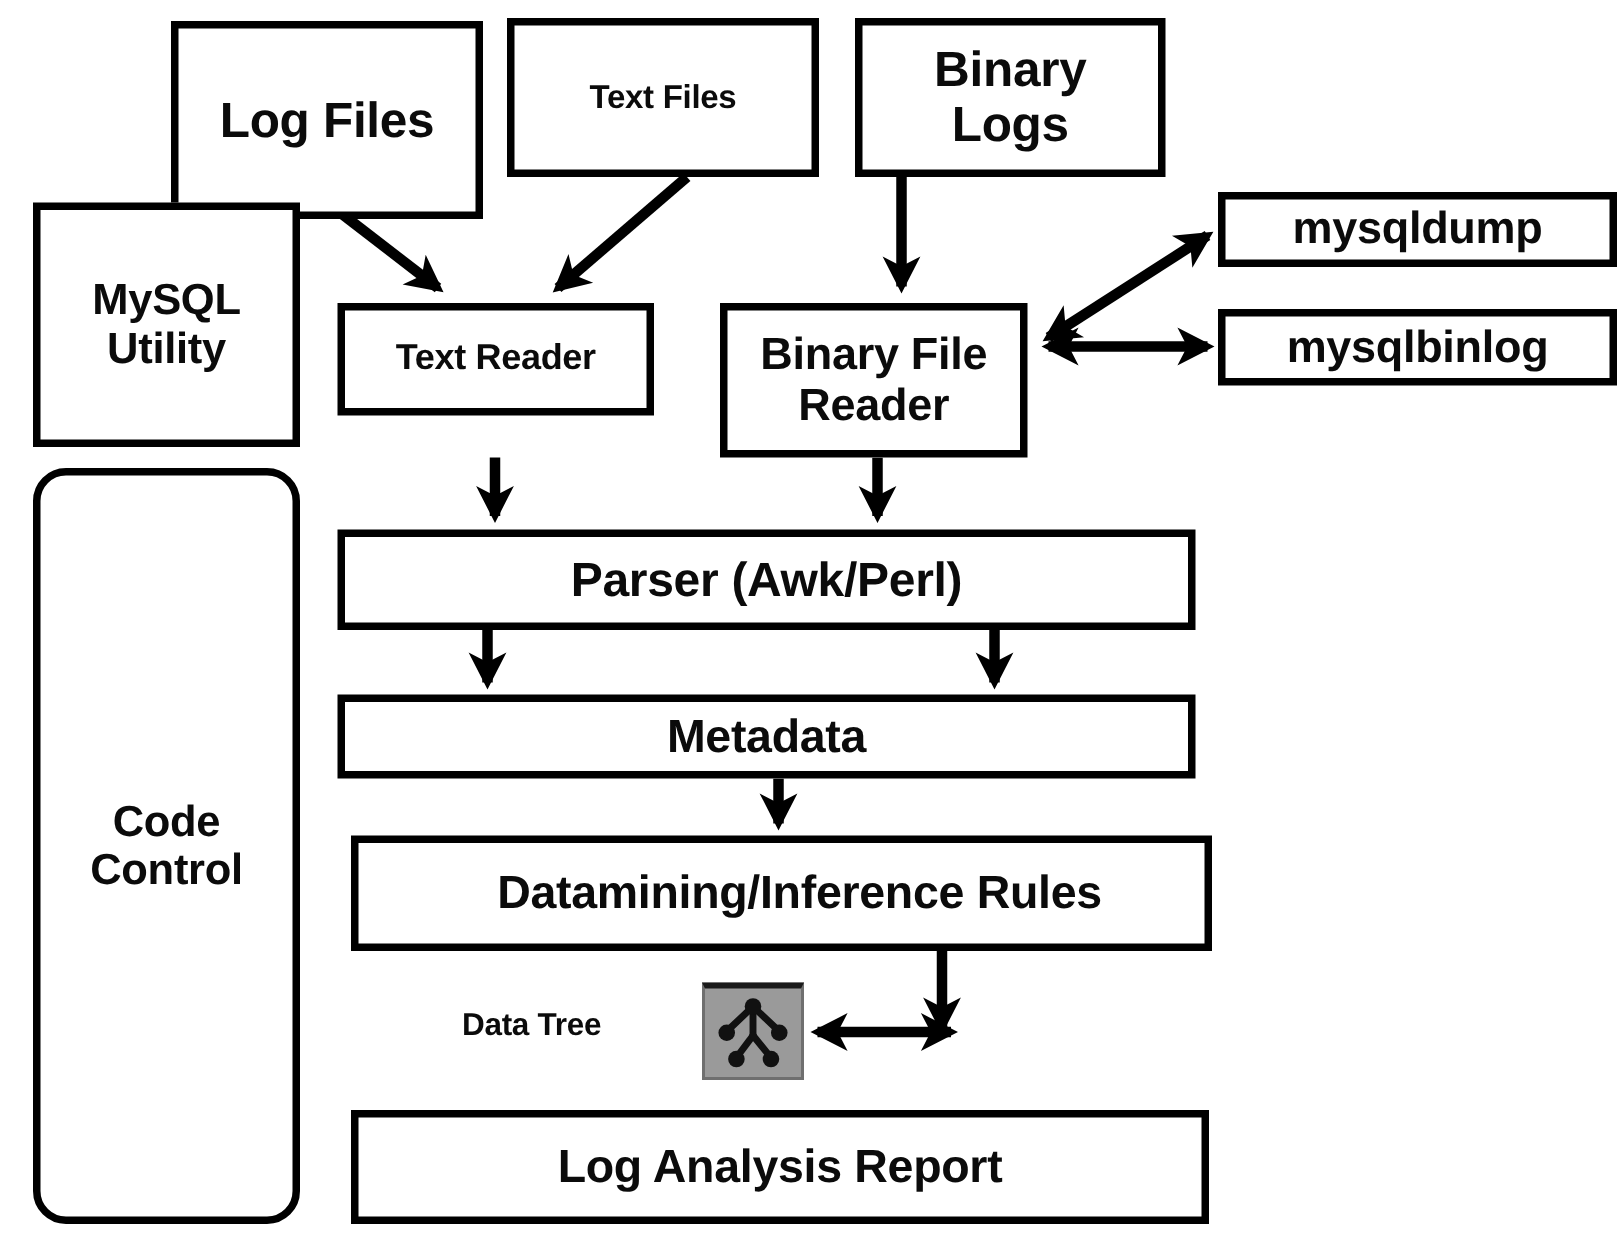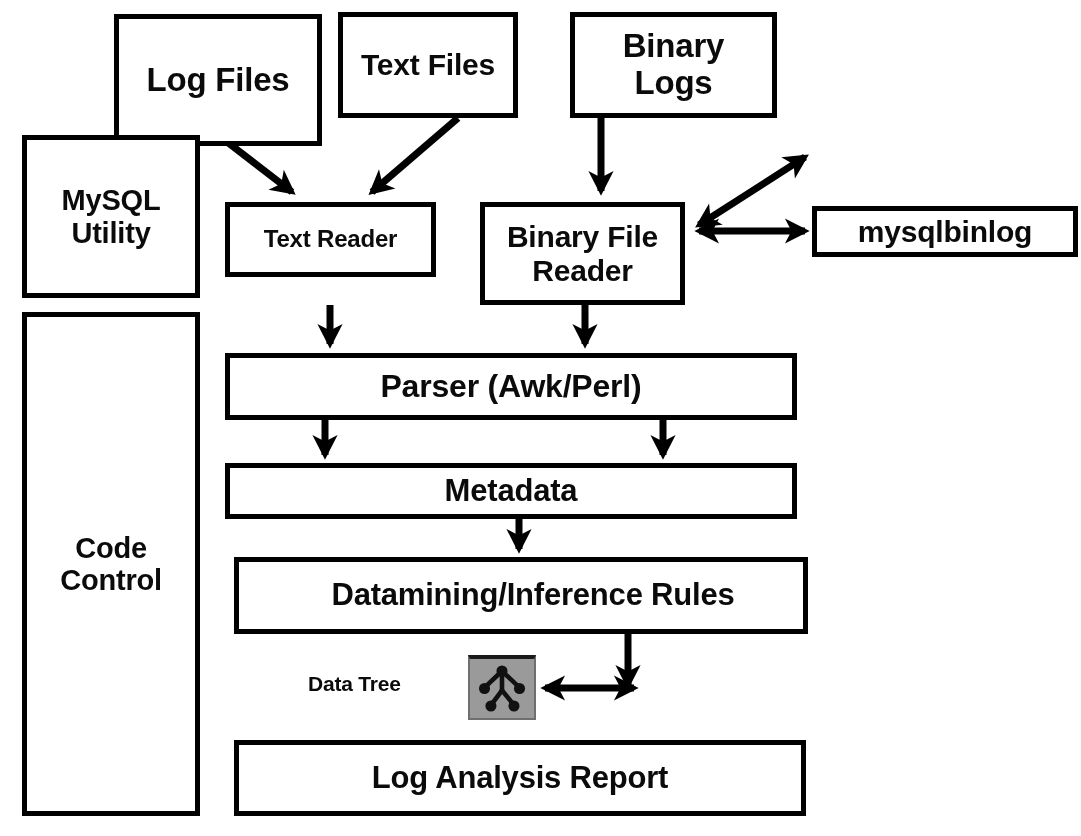--- a/index.html
+++ b/index.html
@@ -27,25 +27,25 @@
     color: #0b0b0b;
     font-weight: bold;
     line-height: 1.12;
     letter-spacing: -0.2px;
     z-index: 3;
   }
   .box-lbl { display: block; width: 100%; padding: 0 6px; }
 
   
   #box-log-files     { left:114px; top:14px;  width:208px; height:132px; font-size:33px; }
-  #box-text-files    { left:338px; top:12px;  width:180px; height:106px; font-size:30px; }
+  #box-text-files    { left:338px; top:12px;  width:208px; height:106px; font-size:22px; }
   #box-binary-logs   { left:570px; top:12px;  width:207px; height:106px; font-size:33px; }
 
   #box-mysql-utility { left:22px;  top:135px; width:178px; height:163px; font-size:29px; }
-  #box-code-control  { left:22px;  top:312px; width:178px; height:504px; font-size:29px; }
+  #box-code-control  { left:22px;  top:312px; width:178px; height:504px; font-size:29px;border-radius:22px; }
 
   #box-mysqldump     { left:812px; top:128px; width:266px; height:50px;  font-size:30px; }
   #box-mysqlbinlog   { left:812px; top:206px; width:266px; height:51px;  font-size:30px; }
 
   #box-text-reader   { left:225px; top:202px; width:211px; height:75px; font-size:24px; }
   #box-binary-reader { left:480px; top:202px; width:205px; height:103px; font-size:30px; }
 
   #box-parser        { left:225px; top:353px; width:572px; height:67px;  font-size:32px; }
   #box-metadata      { left:225px; top:463px; width:572px; height:56px;  font-size:31px; }
   #box-datamining    { left:234px; top:557px; width:574px; height:77px;  font-size:31px;padding-left:24px; }
@@ -141,20 +141,23 @@
     </span>
   </div>
 
   <div class="box" id="box-code-control">
     <span class="box-lbl">
       <span>Code</span><br>
       <span>Control</span>
     </span>
   </div>
 
+  <div class="box" id="box-mysqldump">
+    <span class="box-lbl">mysqldump</span>
+  </div>
 
   <div class="box" id="box-mysqlbinlog">
     <span class="box-lbl">mysqlbinlog</span>
   </div>
 
   <div class="box" id="box-text-reader">
     <span class="box-lbl">Text Reader</span>
   </div>
 
   <div class="box" id="box-binary-reader">

